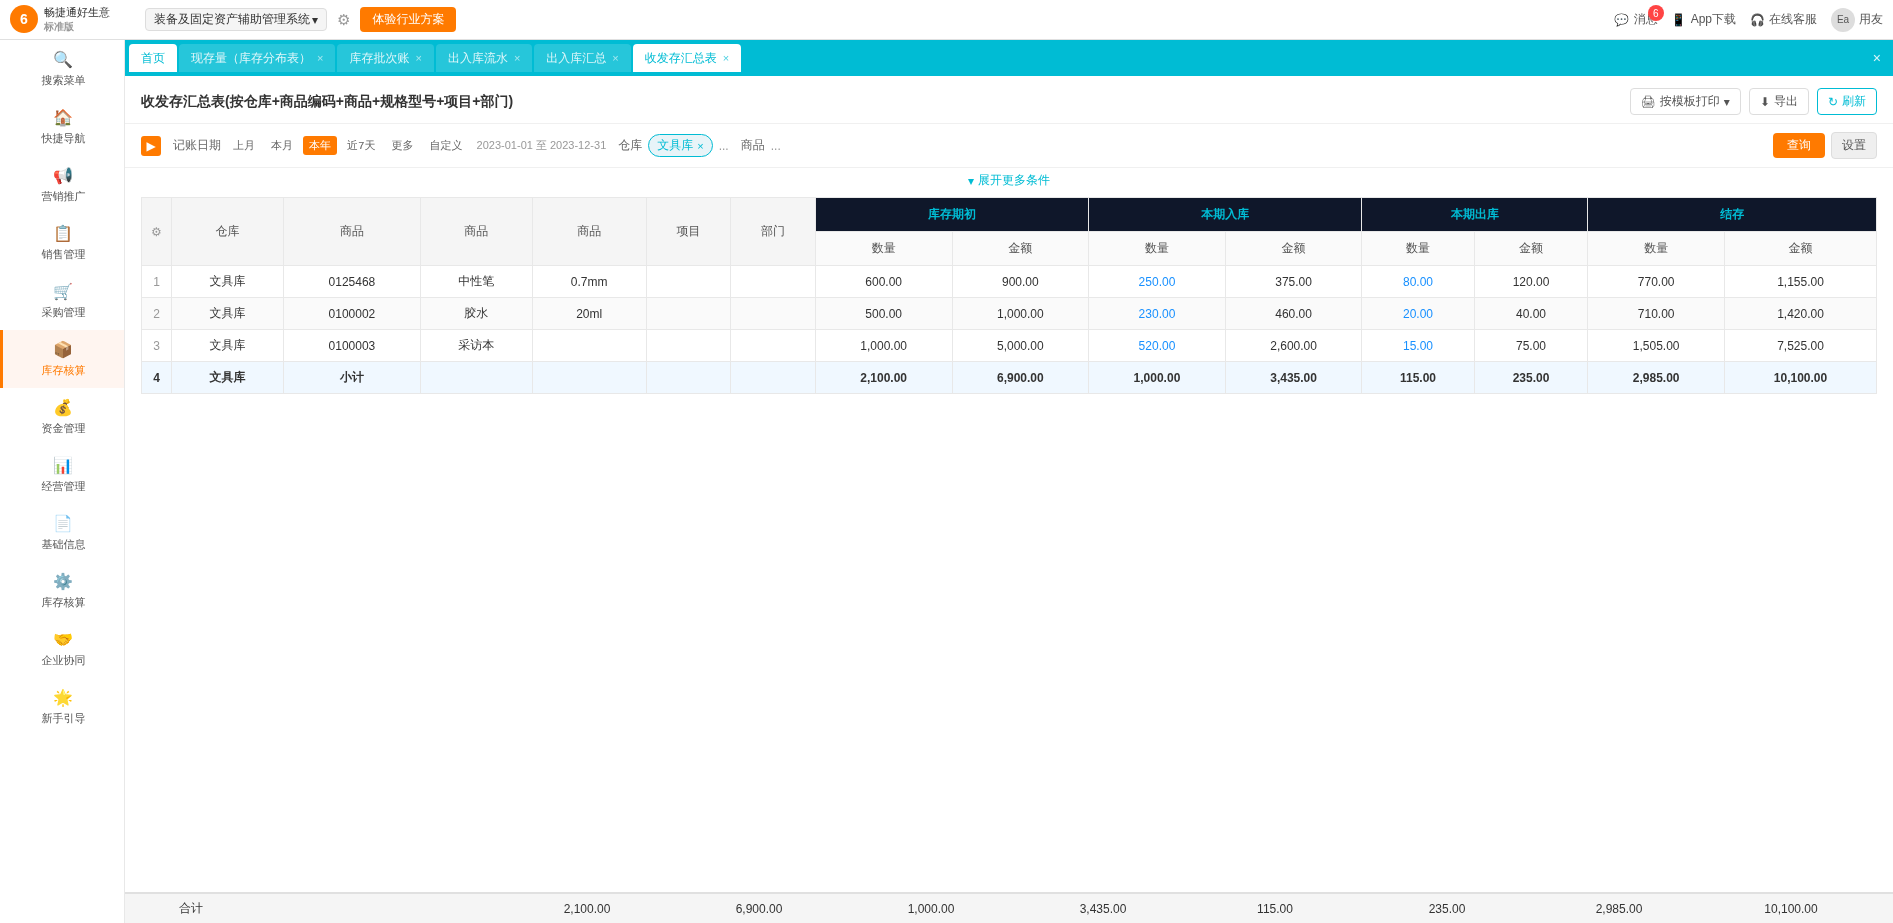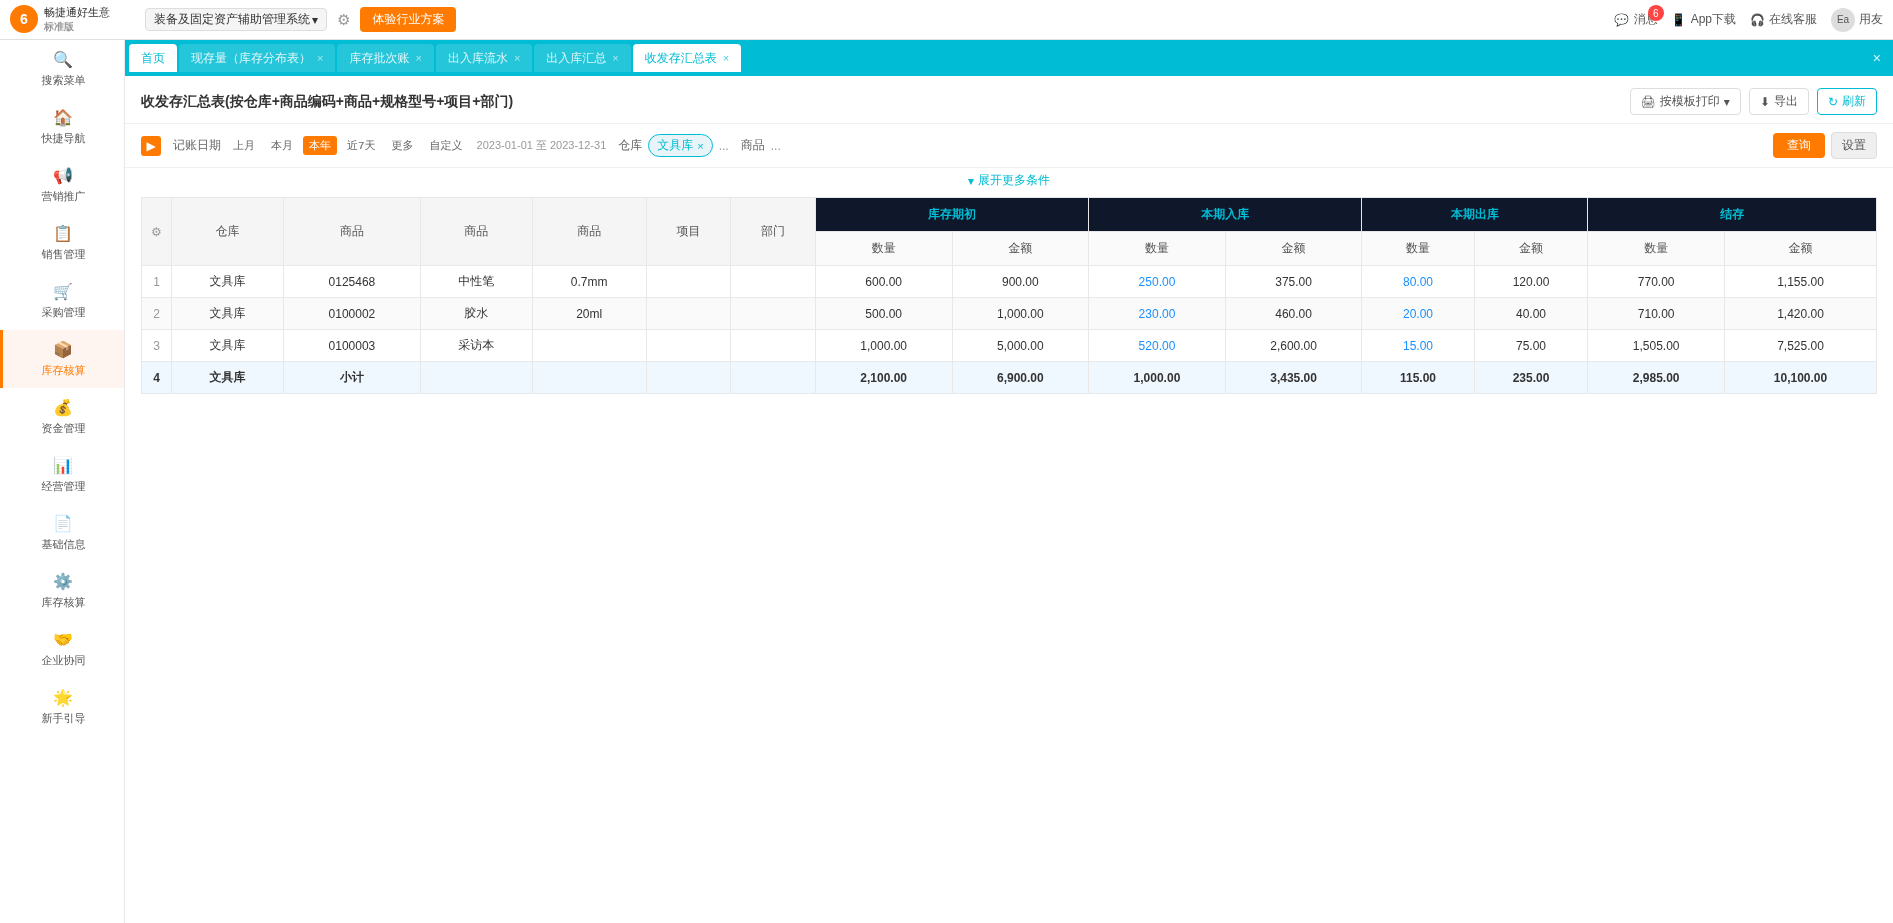--- a/index.html
+++ b/index.html
@@ -377,15 +377,31 @@
               <td>235.00</td>
               <td>2,985.00</td>
               <td>10,100.00</td>
             </tr>
           </tbody>
         </table>
       </div>
 
     </div>
 
+    <div class="footer-bar">
+      <div style="width:360px;display:flex;align-items:center;gap:8px;">
+        <span style="width:30px;"></span>
+        <span style="font-weight:500;font-size:12px;">合计</span>
+      </div>
+      <div class="footer-values">
+        <span class="footer-val">2,100.00</span>
+        <span class="footer-val">6,900.00</span>
+        <span class="footer-val">1,000.00</span>
+        <span class="footer-val">3,435.00</span>
+        <span class="footer-val">115.00</span>
+        <span class="footer-val">235.00</span>
+        <span class="footer-val">2,985.00</span>
+        <span class="footer-val">10,100.00</span>
+      </div>
+    </div>
 
   </div>
 </div>
 
 </body></html>

